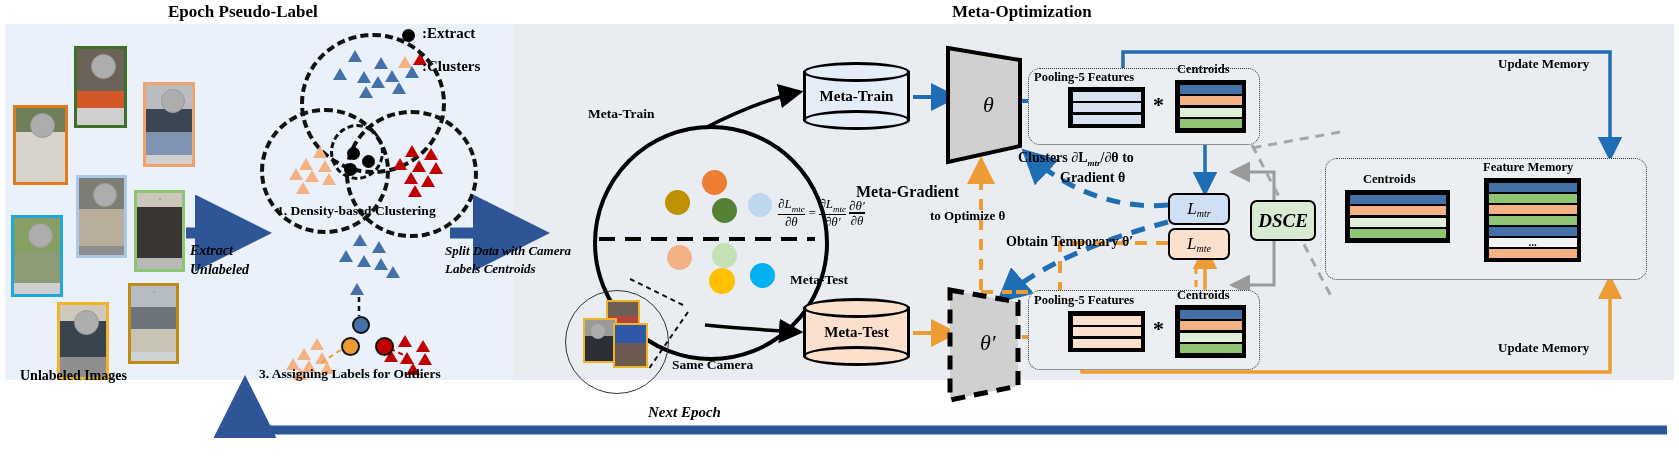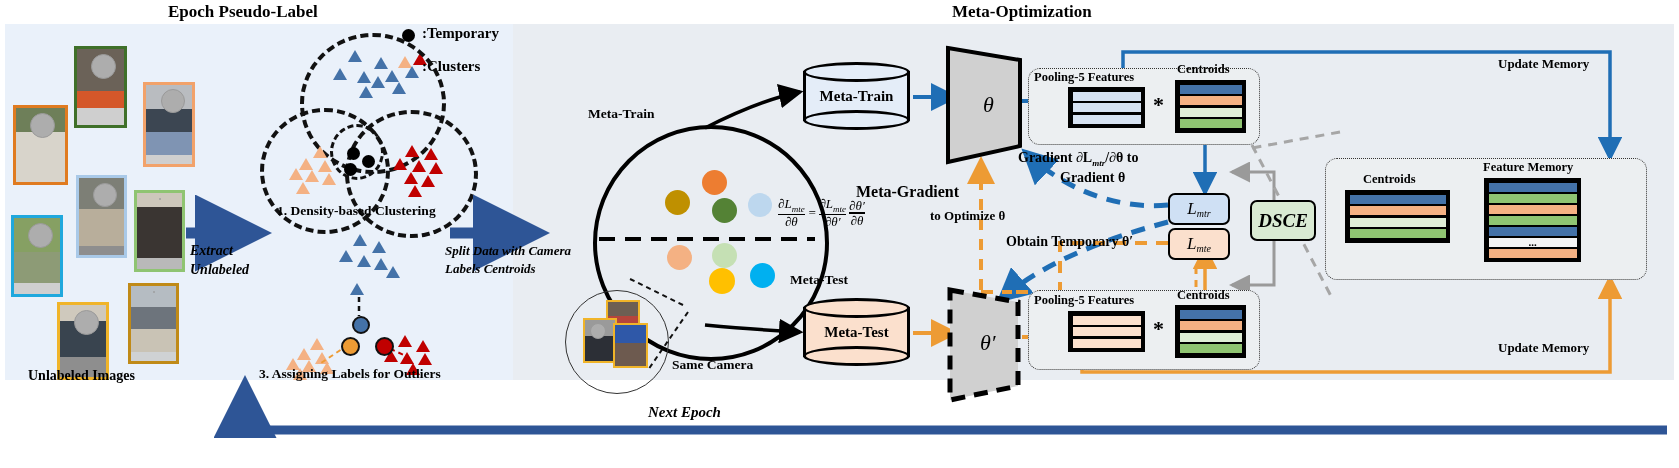--- a/index.html
+++ b/index.html
@@ -59,25 +59,25 @@
   <div class="person" style="left:11px;top:215px;width:52px;height:82px;border-color:#1fa8dd;background:linear-gradient(#86a063 0 45%,#8d9b76 45% 85%,#cfcfcf 85% 100%);">
     <div class="face" style="left:14px;top:5px;width:23px;height:23px;"></div>
   </div>
   <div class="person" style="left:57px;top:302px;width:52px;height:78px;border-color:#f0b429;background:linear-gradient(#cfc9bd 0 22%,#39444f 22% 72%,#8e8e8e 72% 100%);">
     <div class="face" style="left:14px;top:5px;width:23px;height:23px;"></div>
   </div>
   <div class="person" style="left:128px;top:283px;width:51px;height:81px;border-color:#c08a17;background:linear-gradient(#b5bcc2 0 28%,#6d747c 28% 58%,#c9c3b5 58% 88%,#cfd2d4 88% 100%);">
     <div class="face" style="left:22px;top:5px;width:0;height:0;"></div>
   </div>
 </div>
-<div class="abs lbl" style="left:28px;top:368px;font-size:14px;">Unlabeled Images</div>
+<div class="abs lbl" style="left:20px;top:368px;font-size:14px;">Unlabeled Images</div>
 
 <div>
   <div class="dot" style="left:402px;top:29px;width:13px;height:13px;background:#000;"></div>
-  <div class="abs lbl" style="left:422px;top:25px;font-size:15px;">:Temporary</div>
+  <div class="abs lbl" style="left:422px;top:25px;font-size:15px;">:Extract</div>
   <div class="tri tri-o" style="left:398px;top:56px;"></div>
   <div class="tri tri-r" style="left:413px;top:53px;"></div>
   <div class="tri tri-b" style="left:405px;top:66px;"></div>
   <div class="abs lbl" style="left:422px;top:58px;font-size:15px;">:Clusters</div>
 </div>
 
 <div>
   <div class="circ-dash" style="left:300px;top:33px;width:138px;height:133px;"></div>
   <div class="circ-dash" style="left:260px;top:108px;width:122px;height:118px;"></div>
   <div class="circ-dash" style="left:345px;top:110px;width:125px;height:120px;"></div>
@@ -330,21 +330,21 @@
   <div class="bar" style="background:#f4f4f4;display:flex;align-items:center;justify-content:center;">
     <span style="font-size:11px;font-weight:bold;line-height:5px;">...</span>
   </div>
   <div class="bar" style="background:#f4b183;"></div>
 </div>
 
 <div class="abs lbl" style="left:1498px;top:56px;font-size:13px;">Update Memory</div>
 <div class="abs lbl" style="left:1498px;top:340px;font-size:13px;">Update Memory</div>
 
 <div class="abs lbl" style="left:1018px;top:150px;font-size:14px;">
-  <span>Gradient ∂L</span><span style="font-size:9px;vertical-align:sub;font-style:italic;">mtr</span><span>/∂θ to</span>
+  <span>Clusters ∂L</span><span style="font-size:9px;vertical-align:sub;font-style:italic;">mtr</span><span>/∂θ to</span>
 </div>
 <div class="abs lbl" style="left:1060px;top:170px;font-size:14px;">Gradient θ</div>
 <div class="abs lbl" style="left:1006px;top:234px;font-size:14px;">Obtain Temporary θ′</div>
 
 <div class="abs lbl" style="left:856px;top:183px;font-size:16px;">Meta-Gradient</div>
 <div class="abs lbl" style="left:930px;top:208px;font-size:13px;">to Optimize θ</div>
 
 <div class="abs" style="left:778px;top:197px;display:flex;align-items:center;gap:3px;font-style:italic;font-size:13px;">
   <span style="display:inline-flex;flex-direction:column;align-items:center;line-height:1.05;">
     <span><span>∂L</span><span style="font-size:9px;vertical-align:sub;">mte</span></span>

